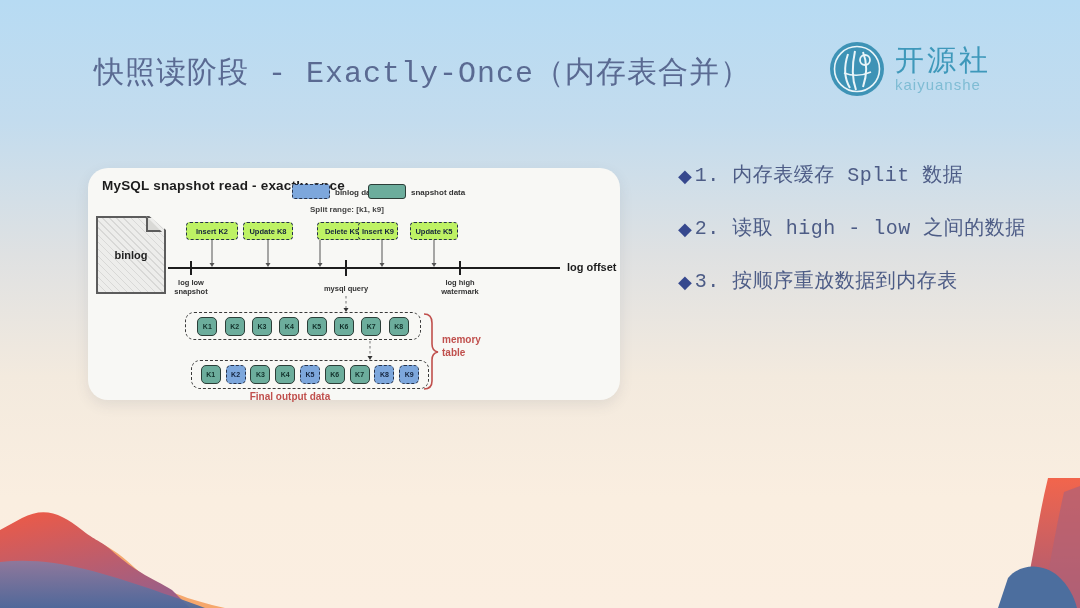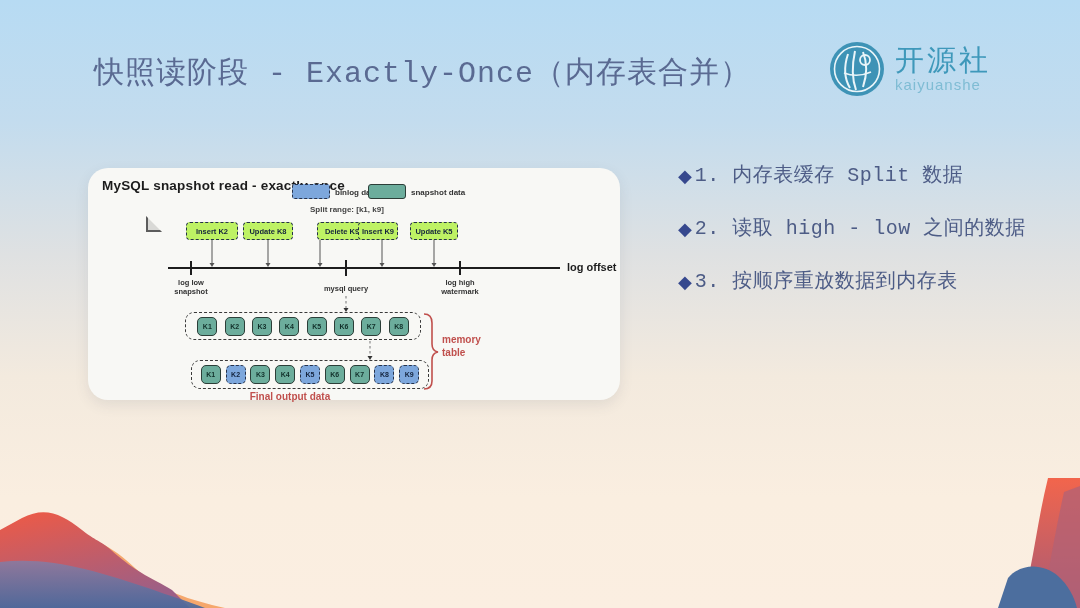--- a/index.html
+++ b/index.html
@@ -146,20 +146,23 @@
 <div class="card">
 
   <div class="abs card-title">MySQL snapshot read - exactly-once</div>
 
   <div class="abs legend-box box-binlog" style="left:204px;top:16px;"></div>
   <div class="abs legend-label" style="left:247px;top:20px;">binlog data</div>
   <div class="abs legend-box box-snapshot" style="left:280px;top:16px;"></div>
   <div class="abs legend-label" style="left:323px;top:20px;">snapshot data</div>
   <div class="abs split-range">Split range: [k1, k9]</div>
 
+  <div class="abs binlog-doc">
+    <span>binlog</span>
+  </div>
   <div class="abs doc-fold"></div>
 
   <div class="abs event-box" style="left:98px;top:54px;width:52px;">Insert K2</div>
   <div class="abs event-box" style="left:155px;top:54px;width:50px;">Update K8</div>
   <div class="abs event-box" style="left:193px;top:54px;width:50px;margin-left:36px;">Delete K9</div>
   <div class="abs event-box" style="left:270px;top:54px;width:40px;">Insert K9</div>
   <div class="abs event-box" style="left:322px;top:54px;width:48px;">Update K5</div>
 
   <svg class="abs" style="left:0;top:0;" width="532" height="232" viewBox="0 0 532 232">
 

